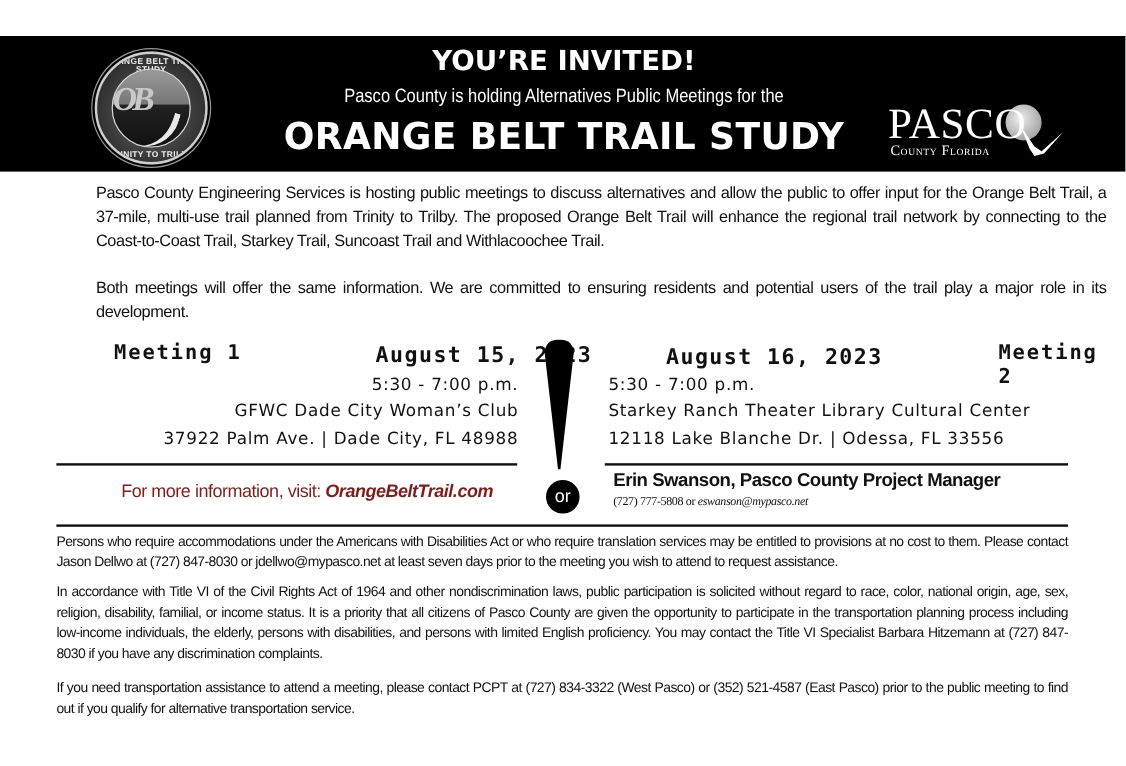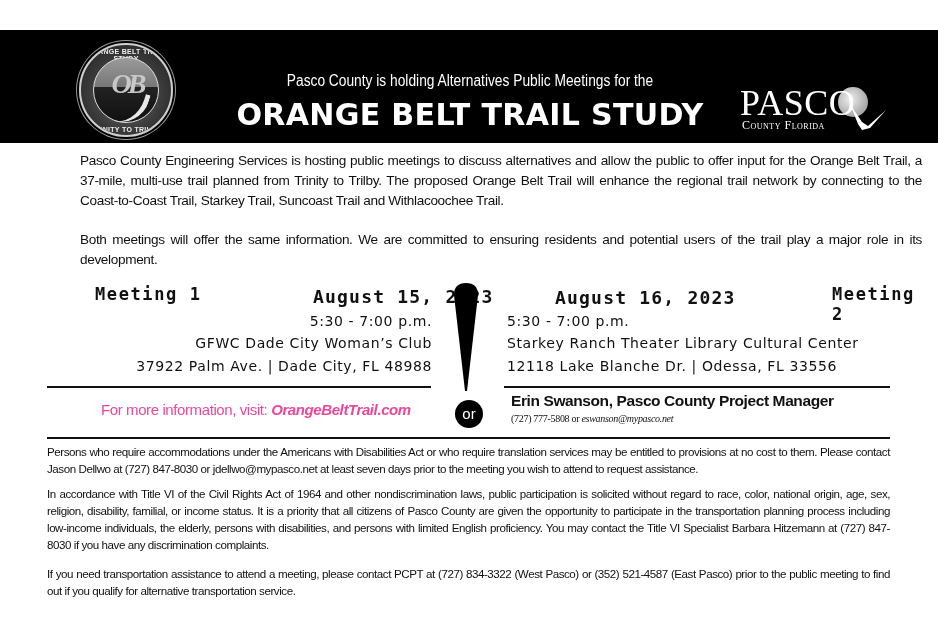--- a/index.html
+++ b/index.html
@@ -22,21 +22,21 @@
       position: absolute; left: 12px; top: 12px; width: 66px; height: 66px; border-radius: 50%;
       background: linear-gradient(#9a9a9a 0%, #777 45%, #222 46%, #111 100%);
       border: 1px solid #ddd;
     }
     .seal-road {
       position: absolute; left: 22px; top: 32px; width: 30px; height: 36px;
       border-right: 5px solid #e8e8e8; border-radius: 0 0 30px 0;
       transform: rotate(18deg);
     }
     .seal-mono {
-      position: absolute; left: 0; top: 10px; width: 66px; text-align: center;
+      position: absolute; left: 0; top: 10px; width: 66px; 
       font-family: "Liberation Serif", serif; font-style: italic; font-weight: bold;
       font-size: 28px; color: #c8c8c8; letter-spacing: -4px;
     }
     .seal-top, .seal-bottom {
       position: absolute; left: 0; width: 90px; text-align: center;
       font-size: 7px; font-weight: bold; color: #eee; letter-spacing: 0.3px;
     }
     .seal-top { top: 3px; }
     .seal-bottom { bottom: 2px; }
 
@@ -107,21 +107,21 @@
     .exclaim { position: absolute; left: 451px; top: 283px; width: 30px; height: 110px; }
     .or-badge {
       position: absolute; left: 455px; top: 400px; width: 28px; height: 28px; border-radius: 50%;
       background: #000; color: #fff; text-align: center; line-height: 27px; font-size: 15px;
       font-family: "Liberation Sans Narrow", "Liberation Sans", sans-serif;
     }
 
     .more-info {
       position: absolute; left: 101px; top: 401px; font-size: 15px;
       font-family: "Liberation Sans Narrow", "Liberation Sans", sans-serif;
-      letter-spacing: -0.4px; color: #ec4899;
+      letter-spacing: -0.4px; color: #7f1d1d;
     }
     .more-info .url { font-weight: bold; font-style: italic; }
 
     .contact-name {
       position: absolute; left: 511px; top: 392px; font-size: 15.5px; font-weight: bold;
       font-family: "Liberation Sans Narrow", "Liberation Sans", sans-serif; letter-spacing: -0.4px;
     }
     .contact-line {
       position: absolute; left: 511px; top: 413px; font-size: 10px;
       font-family: Liberation Serif, serif; letter-spacing: -0.3px;
@@ -143,20 +143,21 @@
 <div class="banner">
   <div class="seal">
     <div class="seal-top">ORANGE BELT TRAIL STUDY</div>
     <div class="seal-inner">
       <div class="seal-road"></div>
       <div class="seal-mono">OB</div>
     </div>
     <div class="seal-bottom">TRINITY TO TRILBY</div>
   </div>
 
+  <div class="banner-title">YOU’RE INVITED!</div>
   <div class="banner-sub">Pasco County is holding Alternatives Public Meetings for the</div>
   <div class="banner-main">ORANGE BELT TRAIL STUDY</div>
 
   <div class="pasco-logo">
     <div class="pasco-moon"></div>
     <div class="pasco-word">PASCO</div>
     <div class="pasco-county">County Florida</div>
     <svg class="pasco-bird" viewBox="0 0 40 30">
       <path d="M2 2 L14 20 L20 24 L38 8 L22 26 L14 28 L10 22 Z" fill="#fff"></path>
     </svg>

